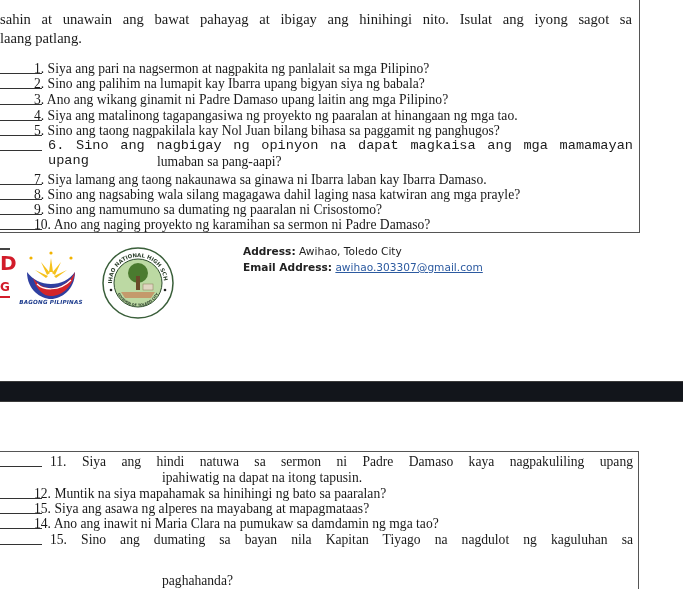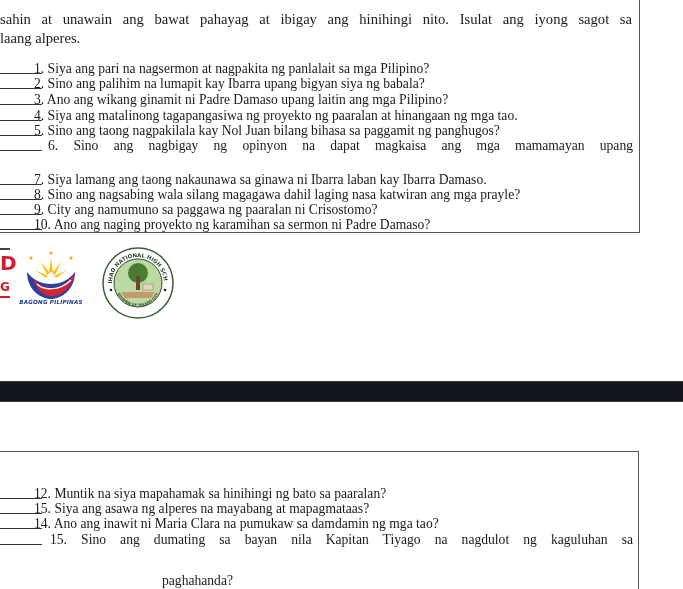--- a/index.html
+++ b/index.html
@@ -58,21 +58,21 @@
   </style>
 </head>
 <body>
 
 <div class="page">
 
   <div class="box-top"></div>
 
   <div class="instruction">
     <div style="text-align:justify;text-align-last:justify;">sahin at unawain ang bawat pahayag at ibigay ang hinihingi nito. Isulat ang iyong sagot sa</div>
-    <div>laang alperes.</div>
+    <div>laang patlang.</div>
   </div>
 
   <div class="q" style="top:61px;">
     <span class="blank"></span>
     <span class="text"><span>1.</span> <span>Siya ang pari na nagsermon at nagpakita ng panlalait sa mga Pilipino?</span></span>
   </div>
   <div class="q" style="top:76px;">
     <span class="blank"></span>
     <span class="text"><span>2.</span> <span>Sino ang palihim na lumapit kay Ibarra upang bigyan siya ng babala?</span></span>
   </div>
@@ -83,33 +83,34 @@
   <div class="q" style="top:108px;">
     <span class="blank"></span>
     <span class="text"><span>4.</span> <span>Siya ang matalinong tagapangasiwa ng proyekto ng paaralan at hinangaan ng mga tao.</span></span>
   </div>
   <div class="q" style="top:123px;">
     <span class="blank"></span>
     <span class="text"><span>5.</span> <span>Sino ang taong nagpakilala kay Nol Juan bilang bihasa sa paggamit ng panghugos?</span></span>
   </div>
   <div class="q justified" style="top:138px; height:32px;">
     <span class="blank"></span>
-    <span class="text" style="left:48px;width:585px;"><span>6.</span> <span>Sino ang nagbigay ng opinyon na dapat magkaisa ang mga mamamayan upang</span></span>
+    <span class="text" style="left:48px;width:585px;font-family:Liberation Mono, monospace;"><span>6.</span> <span>Sino ang nagbigay ng opinyon na dapat magkaisa ang mga mamamayan upang</span></span>
+    <span class="cont">lumaban sa pang-aapi?</span>
   </div>
   <div class="q" style="top:172px;">
     <span class="blank"></span>
     <span class="text"><span>7.</span> <span>Siya lamang ang taong nakaunawa sa ginawa ni Ibarra laban kay Ibarra Damaso.</span></span>
   </div>
   <div class="q" style="top:187px;">
     <span class="blank"></span>
     <span class="text"><span>8.</span> <span>Sino ang nagsabing wala silang magagawa dahil laging nasa katwiran ang mga prayle?</span></span>
   </div>
   <div class="q" style="top:202px;">
     <span class="blank"></span>
-    <span class="text"><span>9.</span> <span>City ang namumuno sa paggawa ng paaralan ni Crisostomo?</span></span>
+    <span class="text"><span>9.</span> <span>Sino ang namumuno sa dumating ng paaralan ni Crisostomo?</span></span>
   </div>
   <div class="q" style="top:217px;">
     <span class="blank"></span>
     <span class="text"><span>10.</span> <span>Ano ang naging proyekto ng karamihan sa sermon ni Padre Damaso?</span></span>
   </div>
 
   <div class="lh-line-left"></div>
   <div class="deped-d">D</div>
   <div class="deped-g">G</div>
   <div class="deped-rule"></div>
@@ -145,25 +146,40 @@
       <textPath href="#sealBot" startOffset="50%" text-anchor="middle">DIVISION OF TOLEDO CITY</textPath>
     </text>
     <circle cx="37" cy="27" r="10" fill="#4a7b2f"></circle>
     <rect x="35" y="30" width="4" height="14" fill="#6b4a2a"></rect>
     <path d="M20,46 L54,46 L50,52 L24,52 Z" fill="#c49a6c"></path>
     <rect x="42" y="38" width="10" height="6" fill="#e0d6c2" stroke="#8a7a5a" stroke-width="0.5"></rect>
     <circle cx="10" cy="44" r="1.3" fill="#222"></circle>
     <circle cx="64" cy="44" r="1.3" fill="#222"></circle>
   </svg>
 
+  <div class="address">
+    <div>
+      <b>Address:</b>
+      <span>Awihao, Toledo City</span>
+    </div>
+    <div>
+      <b>Email Address:</b>
+      <span class="link">awihao.303307@gmail.com</span>
+    </div>
+  </div>
 
   <div class="dark-band"></div>
 
   <div class="box-bottom"></div>
 
+  <div class="q justified" style="top:454px; height:32px;">
+    <span class="blank"></span>
+    <span class="text" style="left:50px;width:583px;"><span>11.</span> <span>Siya ang hindi natuwa sa sermon ni Padre Damaso kaya nagpakuliling upang</span></span>
+    <span class="cont" style="left:162px;">ipahiwatig na dapat na itong tapusin.</span>
+  </div>
   <div class="q" style="top:486px;">
     <span class="blank"></span>
     <span class="text"><span>12.</span> <span>Muntik na siya mapahamak sa hinihingi ng bato sa paaralan?</span></span>
   </div>
   <div class="q" style="top:501px;">
     <span class="blank"></span>
     <span class="text"><span>15.</span> <span>Siya ang asawa ng alperes na mayabang at mapagmataas?</span></span>
   </div>
   <div class="q" style="top:516px;">
     <span class="blank"></span>

